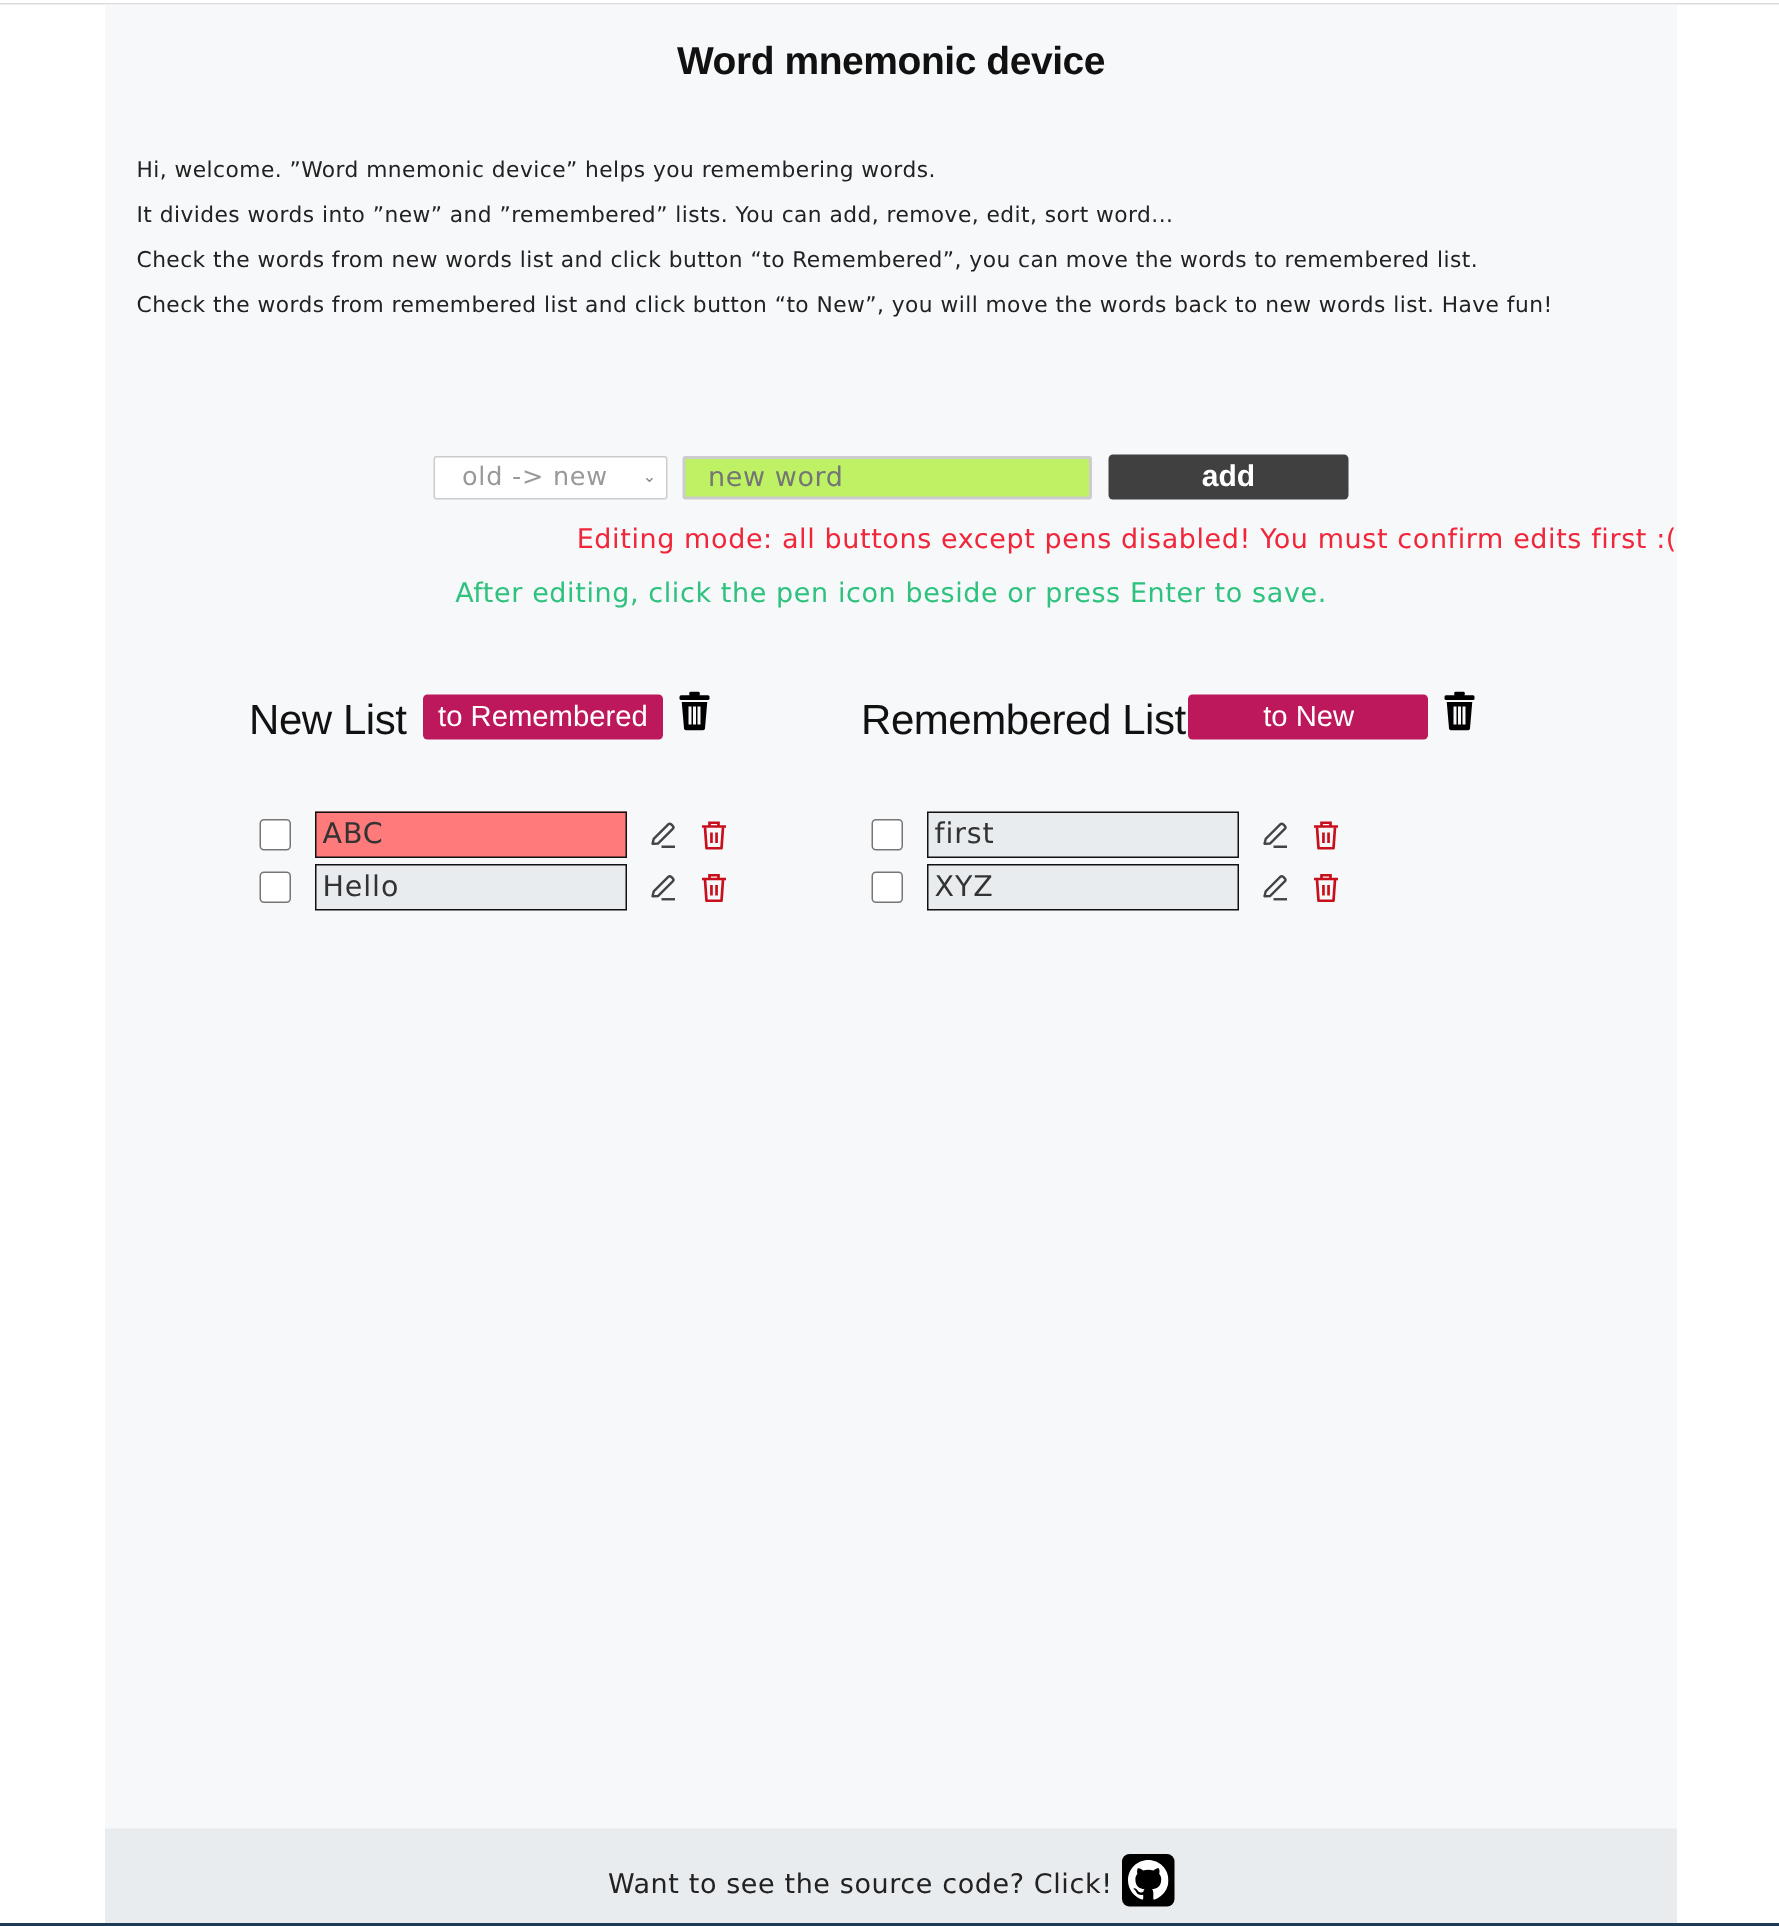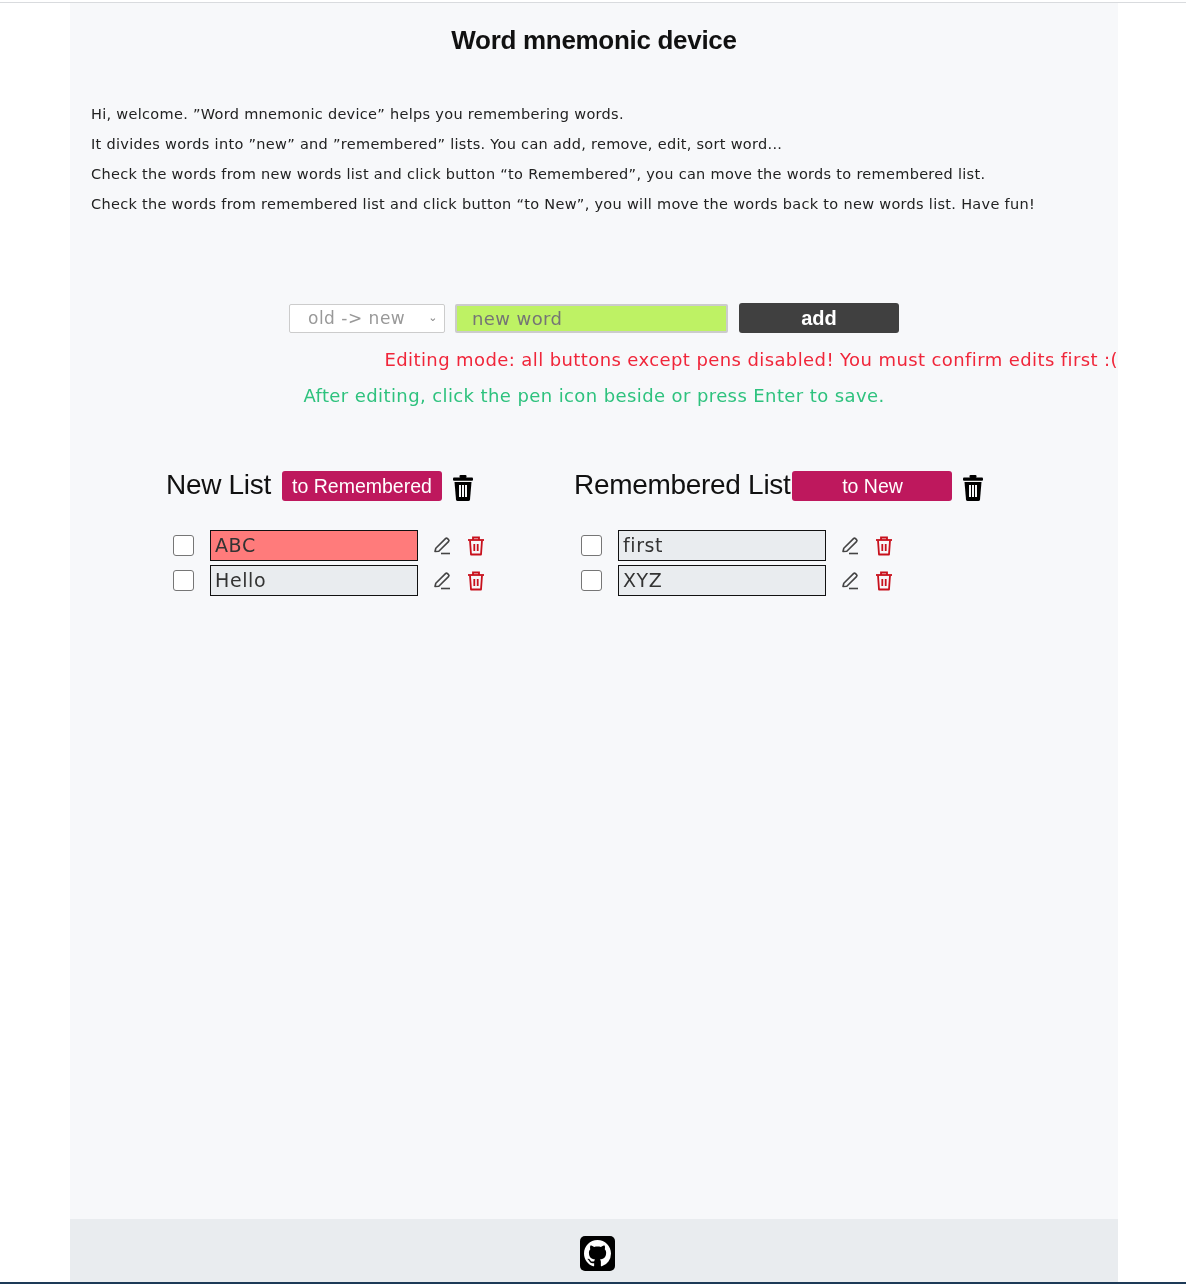--- a/index.html
+++ b/index.html
@@ -13,27 +13,27 @@
     .controls { position: absolute; top: 300px; left: 219px; display: flex; align-items: center; }
     .sort-select { width: 156px; height: 29px; border: 1px solid #ccc; border-radius: 2px; background: #fff; color: #999; font-size: 17px; display: flex; align-items: center; padding-left: 18px; position: relative; letter-spacing: 0.5px; }
     .sort-select .chev { position: absolute; right: 6px; top: 6px; font-size: 11px; color: #888; }
     .word-input { margin-left: 10px; width: 273px; height: 29px; border: 2px solid #ccc; border-radius: 2px; background: #bef264; color: #444; font-size: 18px; padding-left: 15px; font-family: "DejaVu Sans", sans-serif; letter-spacing: 0.4px; line-height: 25px; }
     .add-btn { margin-left: 11px; width: 160px; height: 30px; background: #404040; border: none; border-radius: 3px; color: #fff; font-family: "Liberation Sans", sans-serif; font-weight: bold; font-size: 20px; display: flex; align-items: center; justify-content: center; }
     .msg-error { position: absolute; top: 346px; left: 0; width: 100%; text-align: right; color: #f0263a; font-size: 18px; letter-spacing: 0.4px; }
     .msg-hint { position: absolute; top: 382px; left: 0; width: 100%; text-align: center; color: #2ec27e; font-size: 18px; letter-spacing: 0.4px; }
     .list { position: absolute; top: 458px; }
     .list.new { left: 96px; }
     .list.rem { left: 504px; }
-    .list-header { display: flex; align-items: flex-end; height: 40px; }
+    .list-header { display: flex; align-items: flex-start; height: 40px; }
     .list-title { font-family: "Liberation Sans", sans-serif; font-size: 28px; color: #111; margin-top: 3px; letter-spacing: -0.3px; }
     .move-btn { height: 30px; background: #be185d; color: #fff; border-radius: 3px; font-family: "Liberation Sans", sans-serif; font-weight: normal; font-size: 19.5px; display: flex; align-items: center; justify-content: center; margin-top: 2px; }
     .new .move-btn { width: 160px; margin-left: 11px; }
     .rem .move-btn { width: 160px; margin-left: 2px; }
     .trash-all { margin-left: 10px; width: 22px; height: 26px; }
-    .rows { margin-top: 27px; }
+    .rows { margin-top: 38px; }
     .row { display: flex; align-items: center; height: 35px; }
     .checkbox { width: 21px; height: 21px; border: 1.5px solid #767676; border-radius: 3px; background: #fff; margin-left: 7px; }
     .word-field { margin-left: 16px; width: 208px; height: 31px; border: 1px solid #111; background: #e9ecef; font-size: 19px; color: #333; padding-left: 4px; line-height: 29px; letter-spacing: 0.6px; }
     .word-field.editing { background: #ff7b7b; }
     .pen { margin-left: 14px; width: 20px; height: 20px; }
     .del { margin-left: 15px; width: 18px; height: 20px; }
     .footer { position: absolute; left: 0; top: 1216px; width: 100%; height: 65px; background: #e9ecef; }
     .footer-inner { position: absolute; top: 17px; left: 0; width: 100%; display: flex; justify-content: center; align-items: center; }
     .footer-text { font-size: 18px; color: #222; letter-spacing: 0.4px; margin-top: 6px; }
     .gh { margin-left: 6px; width: 35px; height: 35px; background: #000; border-radius: 5px; display: flex; align-items: center; justify-content: center; }
@@ -155,20 +155,21 @@
           <path d="M3 4.5 L4 18.5 H14 L15 4.5" fill="none" stroke="#c8101c" stroke-width="1.8" stroke-linejoin="round"></path>
           <line x1="7.3" y1="8" x2="7.3" y2="15" stroke="#c8101c" stroke-width="1.8"></line>
           <line x1="10.7" y1="8" x2="10.7" y2="15" stroke="#c8101c" stroke-width="1.8"></line>
         </svg>
       </div>
     </div>
   </div>
 
   <div class="footer">
     <div class="footer-inner">
+      <span class="footer-text">Want to see the source code? Click!</span>
       <div class="gh">
         <svg width="27" height="27" viewBox="0 0 16 16">
           <path fill="#fff" d="M8 0C3.58 0 0 3.58 0 8c0 3.54 2.29 6.53 5.47 7.59.4.07.55-.17.55-.38 0-.19-.01-.82-.01-1.49-2.01.37-2.53-.49-2.69-.94-.09-.23-.48-.94-.82-1.13-.28-.15-.68-.52-.01-.53.63-.01 1.08.58 1.23.82.72 1.21 1.87.87 2.33.66.07-.52.28-.87.51-1.07-1.78-.2-3.64-.89-3.64-3.95 0-.87.31-1.59.82-2.15-.08-.2-.36-1.02.08-2.12 0 0 .67-.21 2.2.82.64-.18 1.32-.27 2-.27.68 0 1.36.09 2 .27 1.53-1.04 2.2-.82 2.2-.82.44 1.1.16 1.92.08 2.12.51.56.82 1.27.82 2.15 0 3.07-1.87 3.75-3.65 3.95.29.25.54.73.54 1.48 0 1.07-.01 1.93-.01 2.2 0 .21.15.46.55.38A8.013 8.013 0 0016 8c0-4.42-3.58-8-8-8z"></path>
         </svg>
       </div>
     </div>
   </div>
 </div>
 
 <div class="bottomline"></div>

